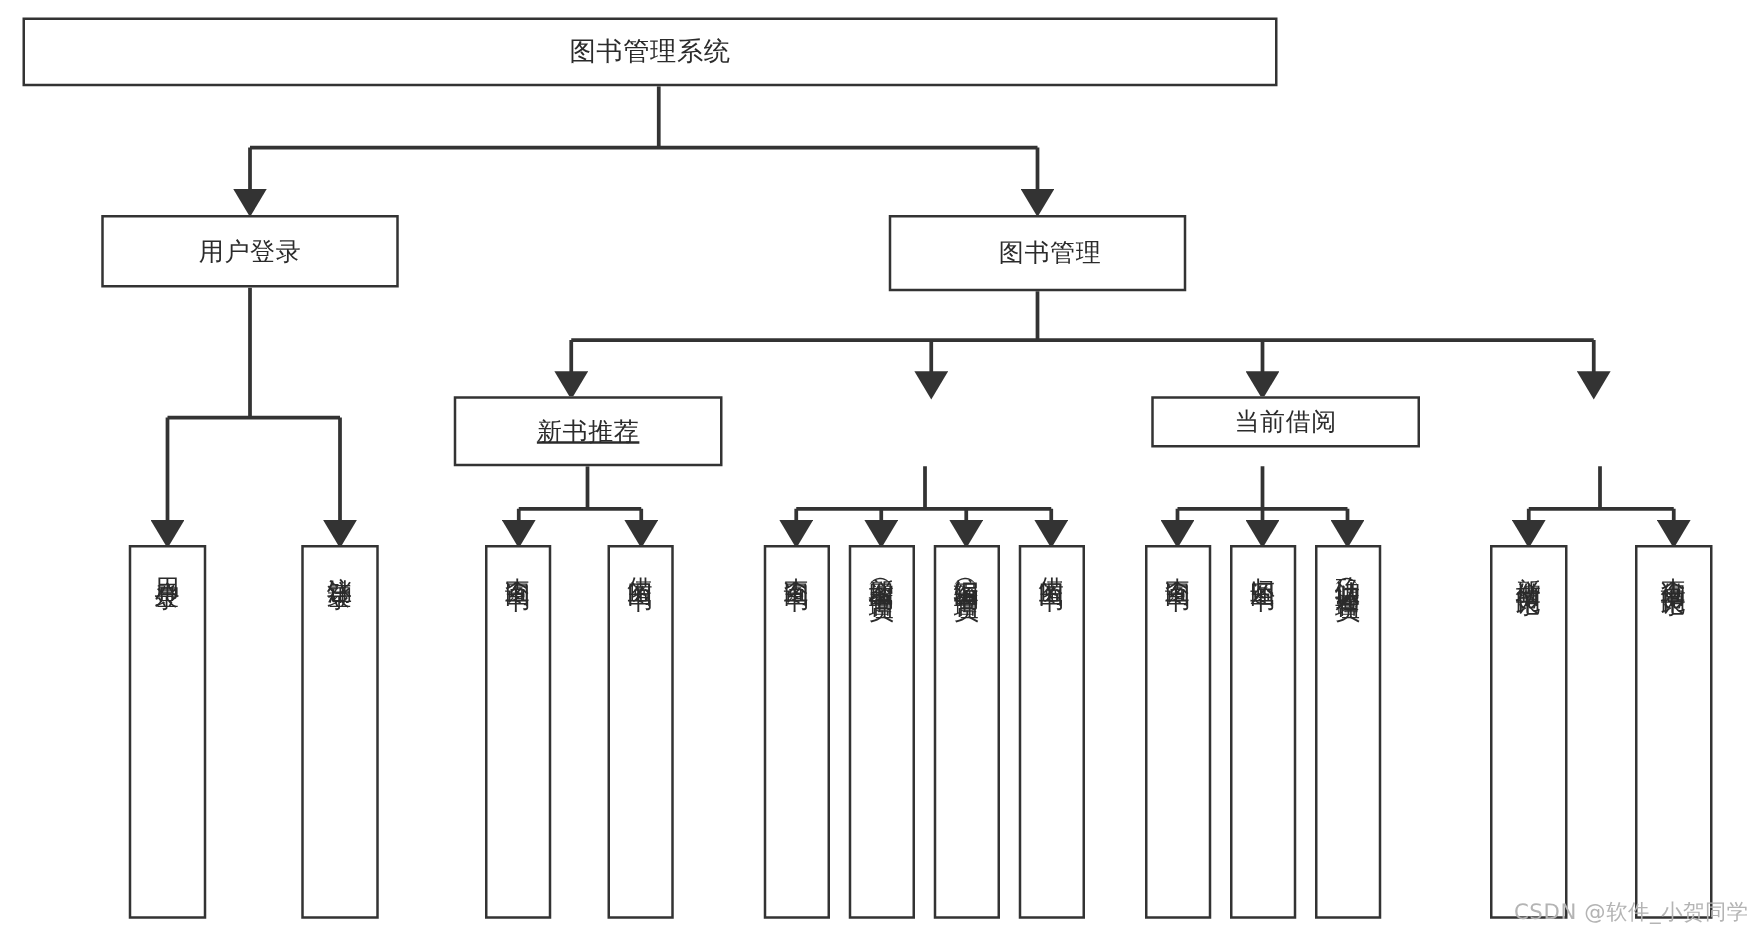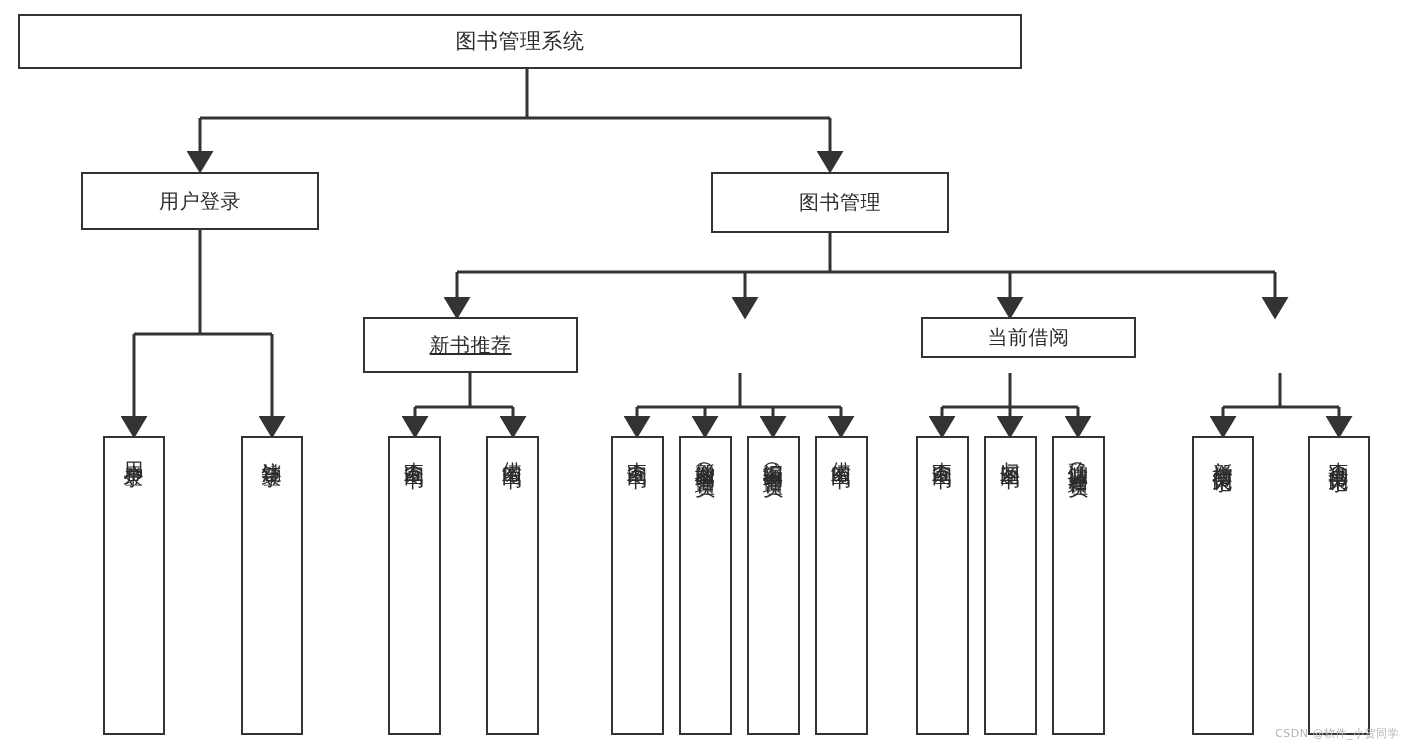--- a/index.html
+++ b/index.html
@@ -63,21 +63,21 @@
     text-orientation: upright;
     font-size: 20px;
     letter-spacing: 2.5px;
     line-height: 1;
     white-space: nowrap;
   }
   #watermark {
     position: absolute;
     right: 6px;
     bottom: 6px;
-    font-size: 11px;
+    font-size: 17px;
     color: #b4b4b4;
     letter-spacing: 0.5px;
     white-space: nowrap;
   }
 </style>
 </head>
 <body>
 
 <div id="diagram-root">
 

